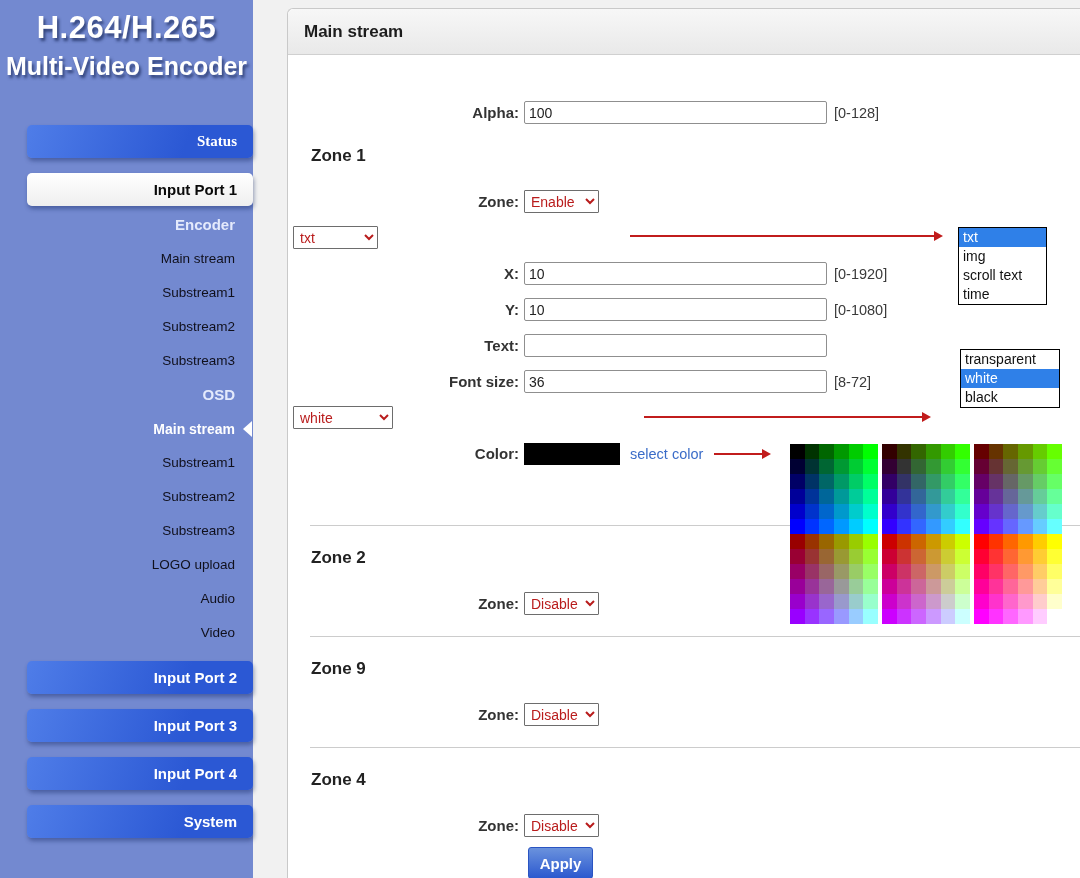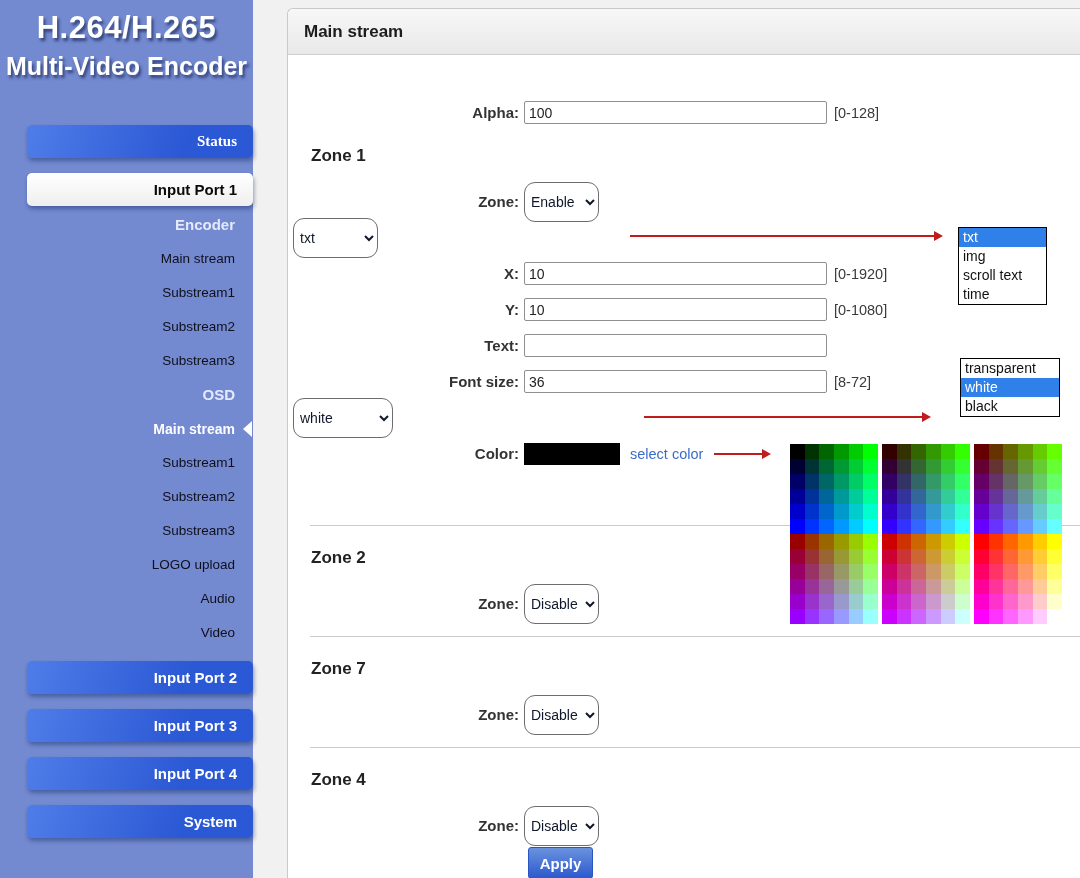--- a/index.html
+++ b/index.html
@@ -67,22 +67,22 @@
   .row.alpha { margin-top:46px; }
   .row.zone-first { margin-top:23px; }
   .lbl { width:231px; text-align:right; font-size:15px; font-weight:bold; color:#333; }
   .ctl { margin-left:5px; display:flex; align-items:center; }
   .txt-input {
     width:303px; height:23px; border:1px solid #8f8f8f; border-radius:2px;
     font-size:14px; padding:0 4px; color:#222; background:#fff;
   }
   .hint { margin-left:7px; font-size:14.5px; color:#3a3a3a; }
   select {
-    height:40px; font-size:14px; border:1px solid #6d6d6d; border-radius:11px;
-    background:#fff; color:#0f172a; padding:0 2px;
+    height:23px; font-size:14px; border:1px solid #6d6d6d; border-radius:1px;
+    background:#fff; color:#b91c1c; padding:0 2px;
   }
   .sel-zone { width:75px; }
   .sel-type { width:85px; }
   .sel-bg   { width:100px; }
 
   .section-head { font-size:17px; font-weight:bold; color:#222; line-height:22px;
     margin:21px 0 0 23px; }
   .section-head.z1 { margin-top:21px; }
   .divider { border-top:1px solid #cccccc; margin-left:22px; height:0; }
   .divider.d1 { margin-top:60px; }
@@ -98,21 +98,21 @@
   }
 
   
   .list-box {
     position:absolute; background:#fff; border:1px solid #000; z-index:5;
     font-size:14px; color:#111;
   }
   .list-box .item { line-height:19px; padding:0 4px; white-space:nowrap; cursor:pointer; }
   .list-box .item.sel { background:#2f80e8; color:#fff; }
   #type-list { left:958px; top:227px; width:89px; }
-  #bg-list   { left:960px; top:358px; width:100px; }
+  #bg-list   { left:960px; top:349px; width:100px; }
 
   .arrow { position:absolute; height:2px; background:#c11c1c; z-index:5; }
   .arrow .head {
     position:absolute; right:-9px; top:-4px; width:0; height:0;
     border-top:5px solid transparent; border-bottom:5px solid transparent;
     border-left:9px solid #c11c1c;
   }
   #arrow-type { left:630px; top:235px; width:304px; }
   #arrow-bg   { left:644px; top:416px; width:278px; }
   #arrow-color{ left:714px; top:453px; width:48px; }
@@ -265,21 +265,21 @@
       <span class="lbl">Zone:</span>
       <span class="ctl">
         <select class="sel-zone">
           <option>Disable</option>
         </select>
       </span>
     </div>
     <div class="divider dn"></div>
 
     
-    <div class="section-head">Zone 7</div>
+    <div class="section-head">Zone 9</div>
     <div class="row zone-first">
       <span class="lbl">Zone:</span>
       <span class="ctl">
         <select class="sel-zone">
           <option>Disable</option>
         </select>
       </span>
     </div>
     <div class="divider dn"></div>
 

